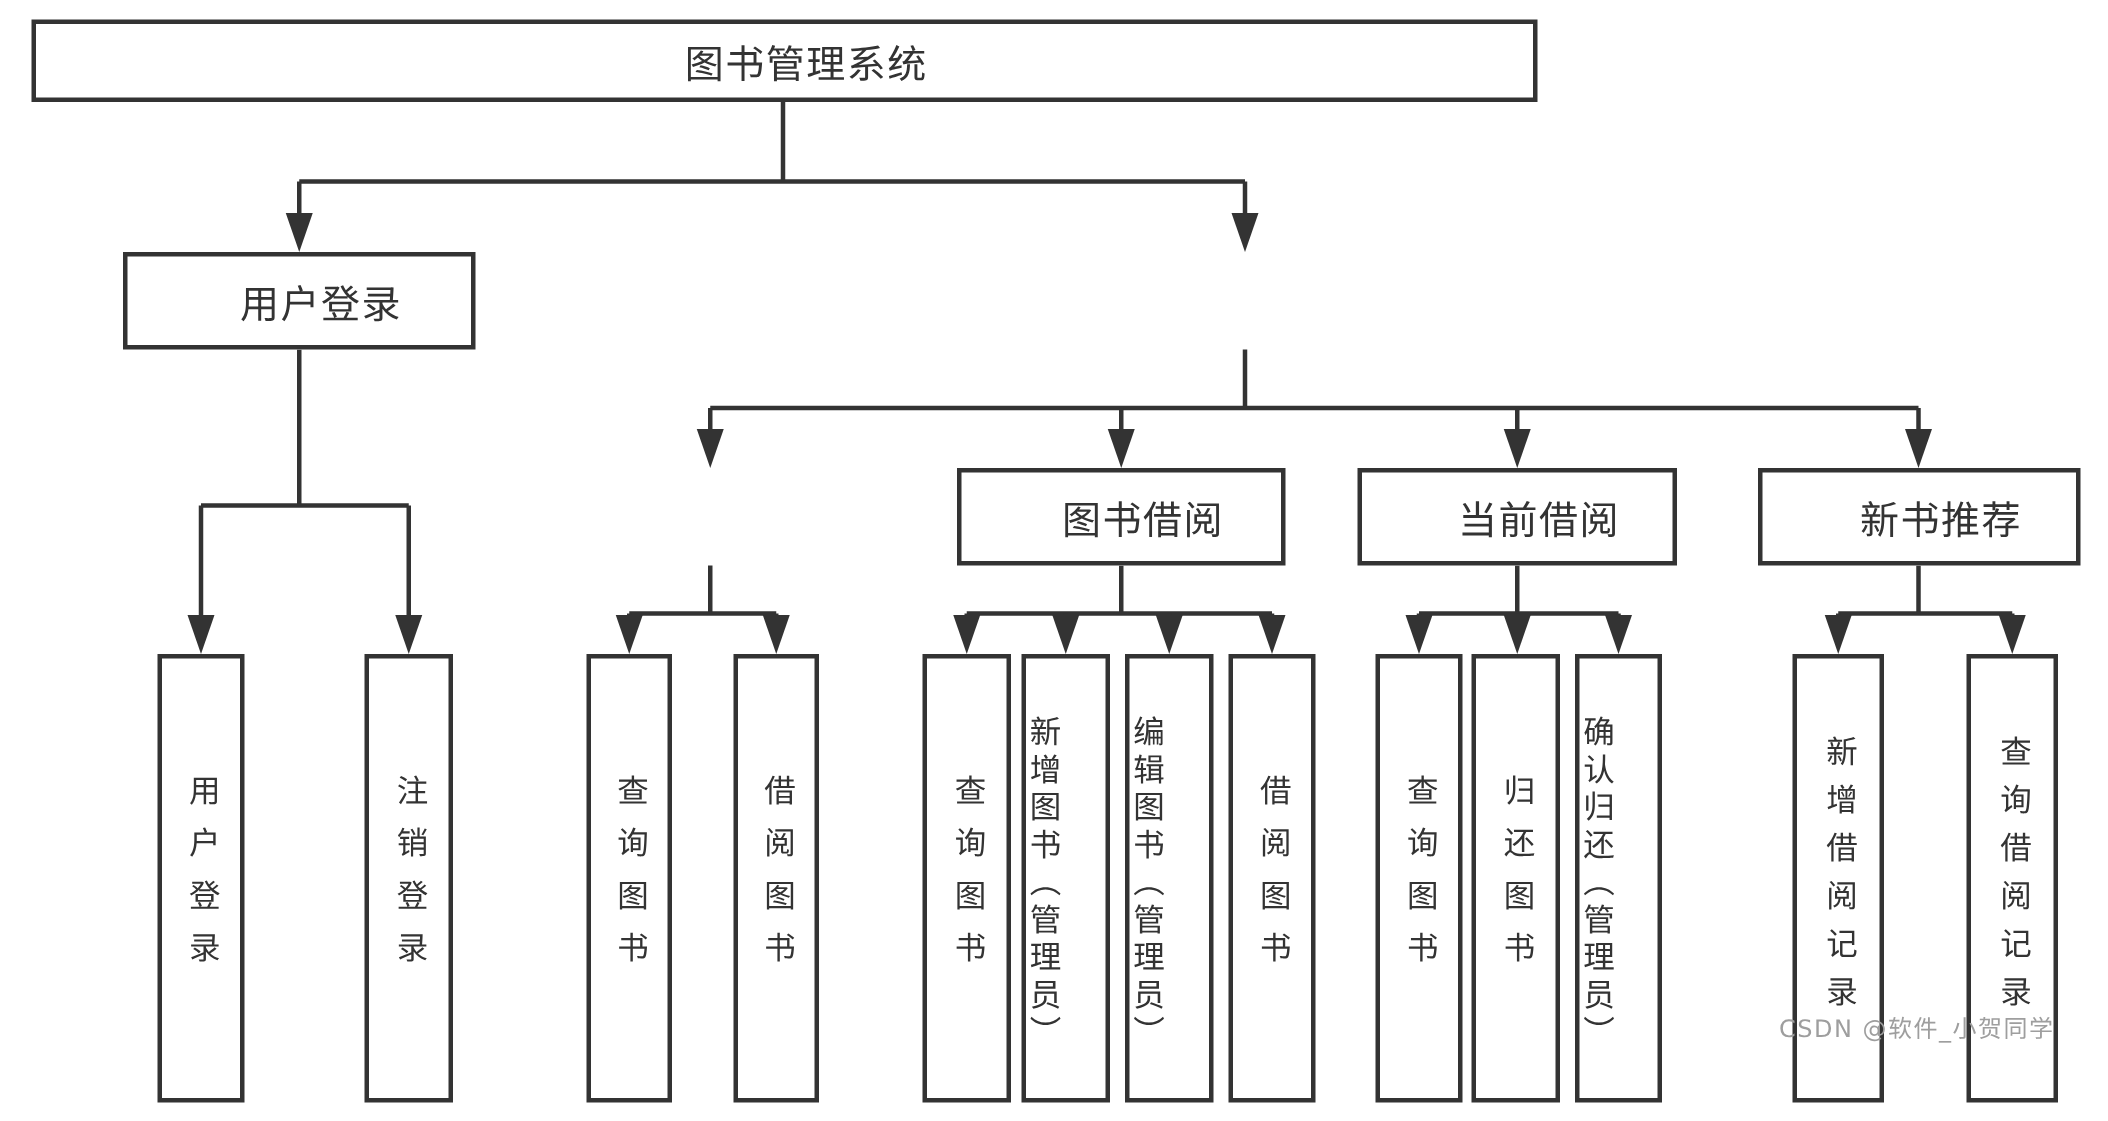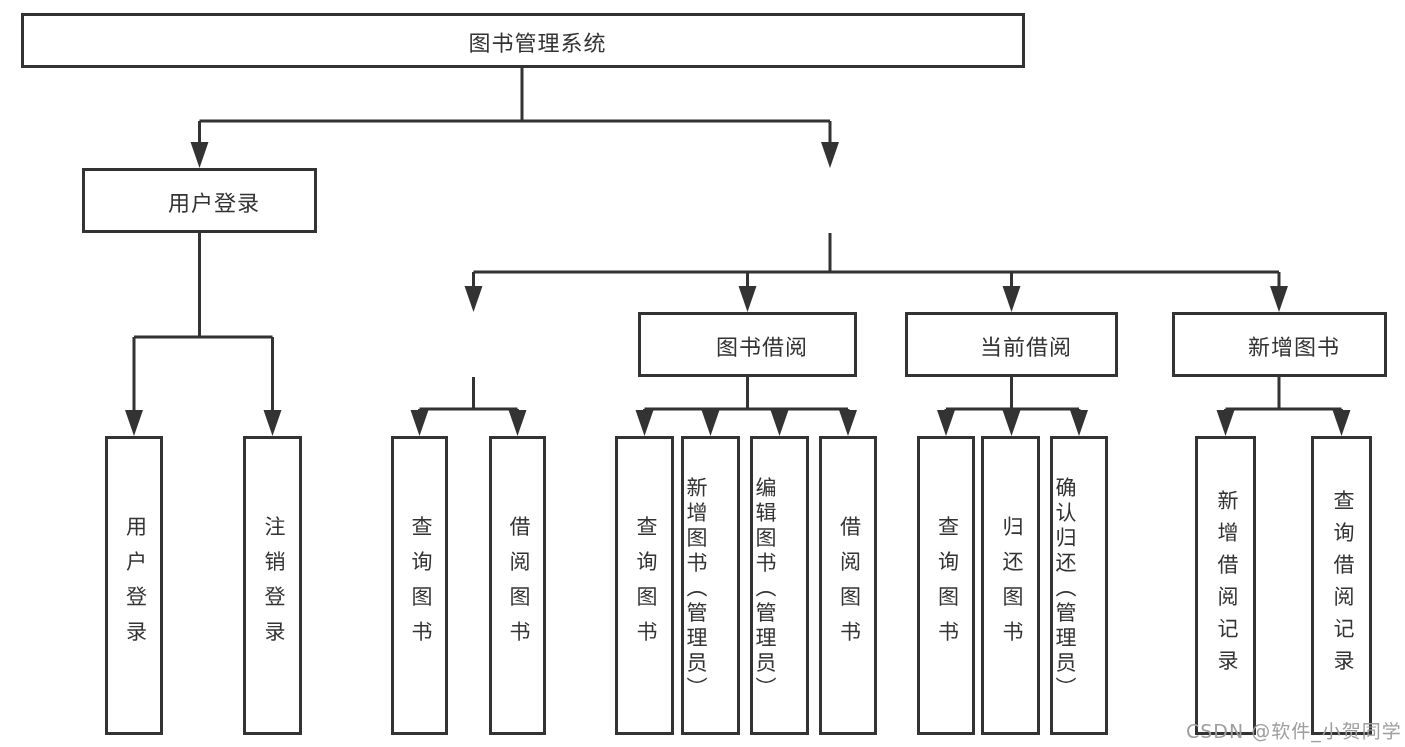--- a/index.html
+++ b/index.html
@@ -33,21 +33,21 @@
   .node {
     position: absolute;
     background: #ffffff;
     border: 3px solid #333333;
     display: flex;
     align-items: center;
     justify-content: center;
     color: #333333;
   }
 
-  .node.h { font-size: 22px; letter-spacing: 1px; padding-left: 29px; }
+  .node.h { font-size: 26px; letter-spacing: 1px; padding-left: 29px; }
 
   
   .root-box   { left: 21px;   top: 13px;  width: 1004px; height: 55px; }
   .n-user     { left: 82px;   top: 168px; width: 235px;  height: 65px; }
   .n-bookmgmt { left: 712px;  top: 168px; width: 236px;  height: 65px; }
   .n-newbook  { left: 364px;  top: 312px; width: 219px;  height: 65px; }
   .n-borrow   { left: 638px;  top: 312px; width: 219px;  height: 65px; }
   .n-current  { left: 905px;  top: 312px; width: 213px;  height: 65px; }
   .n-record   { left: 1172px; top: 312px; width: 215px;  height: 65px; }
 
@@ -85,22 +85,22 @@
   .lf-7  { left: 819px;  width: 58px; }
   .lf-8  { left: 917px;  width: 58px; }
   .lf-9  { left: 981px;  width: 59px; }
   .lf-10 { left: 1050px; width: 58px; }
   .lf-11 { left: 1195px; width: 61px; }
   .lf-12 { left: 1311px; width: 61px; }
 
   .watermark {
     position: absolute;
     left: 1186px;
-    top: 716px;
-    font-size: 19px;
+    top: 672px;
+    font-size: 16px;
     color: #9e9e9e;
     letter-spacing: 1px;
     white-space: nowrap;
     z-index: 5;
   }
 </style>
 </head>
 <body>
 
 <div class="canvas">
@@ -189,21 +189,21 @@
     <span>用户登录</span>
   </div>
 
   <div class="node h n-current">
     <span>当前借阅</span>
   </div>
   <div class="node h n-borrow">
     <span>图书借阅</span>
   </div>
   <div class="node h n-record">
-    <span>新增图书</span>
+    <span>新书推荐</span>
   </div>
 
   <div class="leaf lf-0">
     <span class="vtext len4">用户登录</span>
   </div>
   <div class="leaf lf-1">
     <span class="vtext len4">注销登录</span>
   </div>
   <div class="leaf lf-2">
     <span class="vtext len4">查询图书</span>

